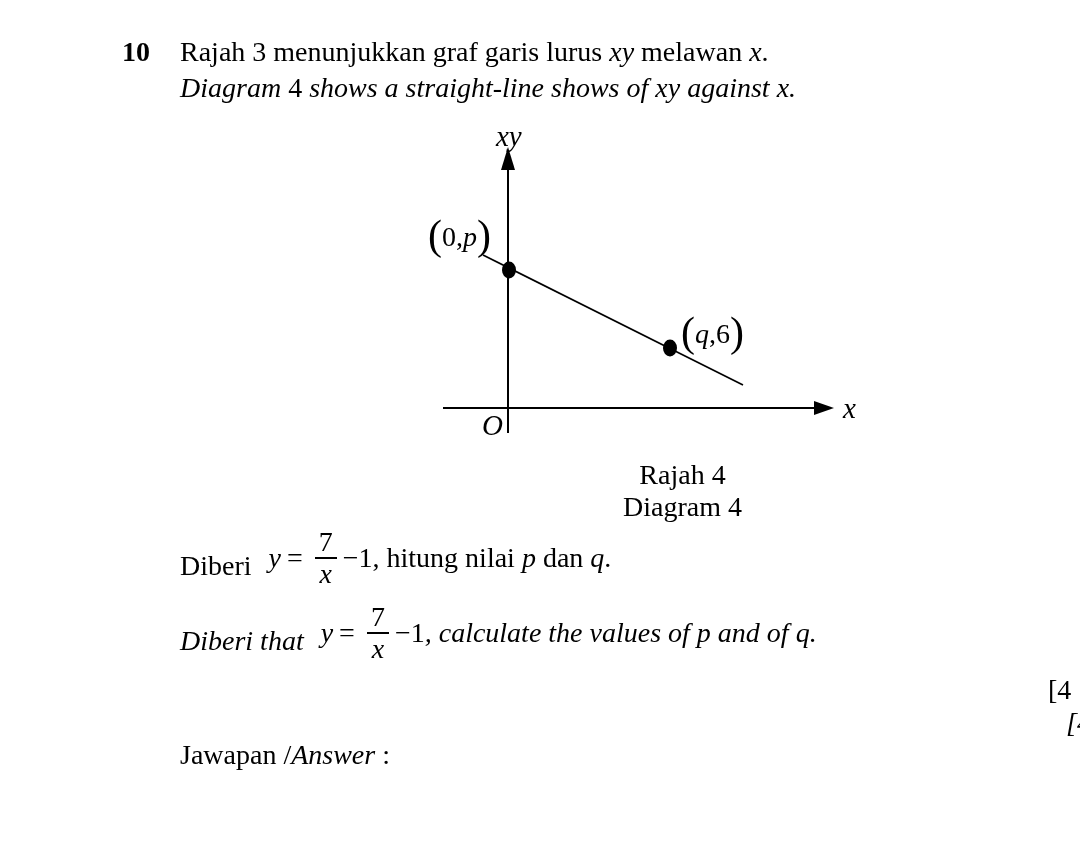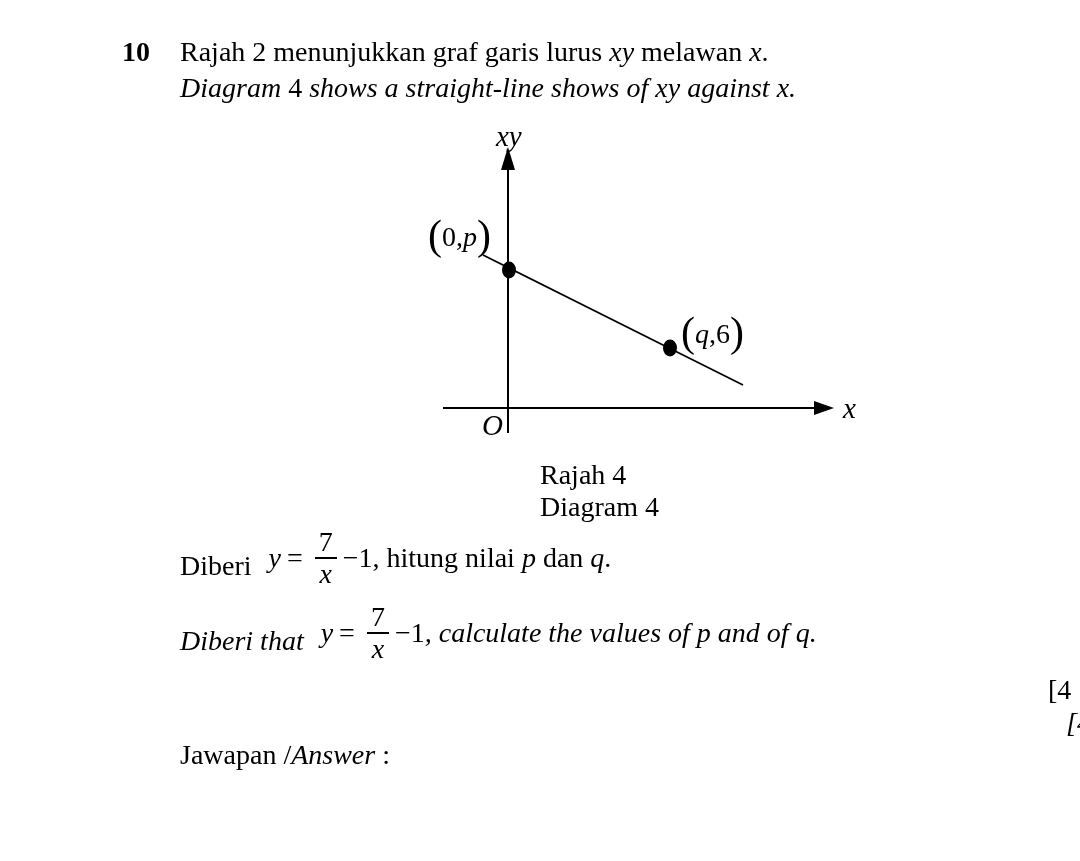--- a/index.html
+++ b/index.html
@@ -17,21 +17,21 @@
   .graph-svg{position:absolute;left:430px;top:115px;}
   .axis-label{position:absolute;font-style:italic;font-size:29px;line-height:1;white-space:nowrap;}
   #xy-label{left:496px;top:122px;}
   #x-label{left:843px;top:394px;}
   #o-label{left:482px;top:411px;}
   .plabel{position:absolute;display:flex;align-items:center;line-height:1;white-space:nowrap;}
   .plabel .paren{font-size:42px;font-weight:300;line-height:1;transform:translateY(-2px);}
   #plabel-p{left:428px;top:216px;}
   #plabel-q{left:681px;top:313px;}
   
-  .caption-block{position:absolute;left:540px;top:459px;width:285px;text-align:left;line-height:1.15;}
+  .caption-block{position:absolute;left:540px;top:459px;width:285px;text-align:center;line-height:1.15;}
   .caption-english{}
   
   .stmt{position:absolute;display:flex;align-items:center;white-space:pre;}
   #stmt-my{left:180px;top:524px;height:68px;}
   #stmt-en{left:180px;top:597px;height:72px;font-style:italic;}
   .frac{display:inline-flex;flex-direction:column;align-items:center;line-height:1.08;margin:0 5px;}
   .frac .den{border-top:2px solid #000;padding:0 5px;}
   .frac .num{padding:0 5px;}
   .sp-r{margin-right:10px;margin-top:15px;}
   .eq{margin:0 6px;}
@@ -42,21 +42,21 @@
   
   .answer-line{position:absolute;left:180px;top:739px;white-space:pre;}
 </style>
 </head>
 <body>
 
 <div class="page">
 
   <div class="qnum">10</div>
 
-  <div class="qline1"><span>Rajah 2 menunjukkan graf garis lurus </span><span class="it">xy</span><span> melawan </span><span class="it">x</span><span>.</span></div>
+  <div class="qline1"><span>Rajah 3 menunjukkan graf garis lurus </span><span class="it">xy</span><span> melawan </span><span class="it">x</span><span>.</span></div>
 
   <div class="qline2"><span>Diagram </span><span class="up">4</span><span> shows a straight-line shows of </span><span>xy</span><span> against </span><span>x</span><span>.</span></div>
 
   <svg class="graph-svg" width="450" height="330" viewBox="0 0 450 330">
     <line x1="78" y1="48" x2="78" y2="318" stroke="#000" stroke-width="2"></line>
     <polygon points="78,32 71,55 85,55" fill="#000"></polygon>
     <line x1="13" y1="293" x2="390" y2="293" stroke="#000" stroke-width="2"></line>
     <polygon points="404,293 384,286 384,300" fill="#000"></polygon>
     <line x1="53" y1="140" x2="313" y2="270" stroke="#000" stroke-width="1.6"></line>
     <ellipse cx="79" cy="155" rx="7" ry="8.5" fill="#000"></ellipse>

